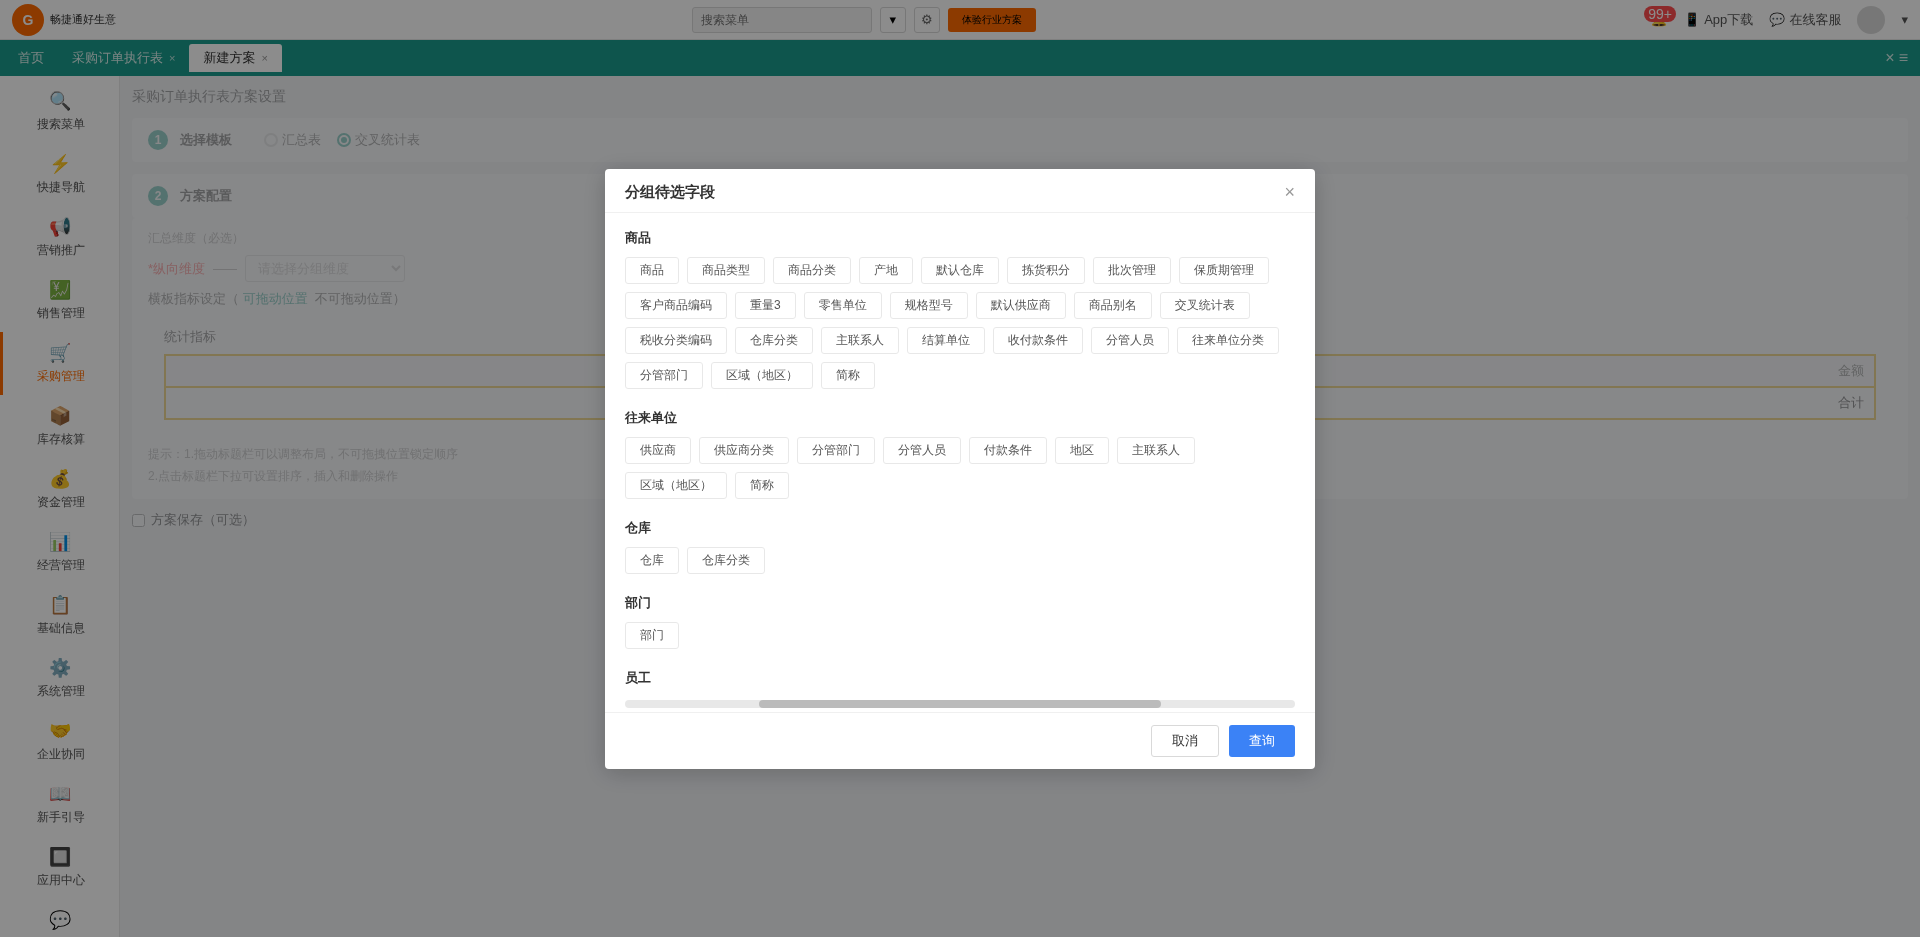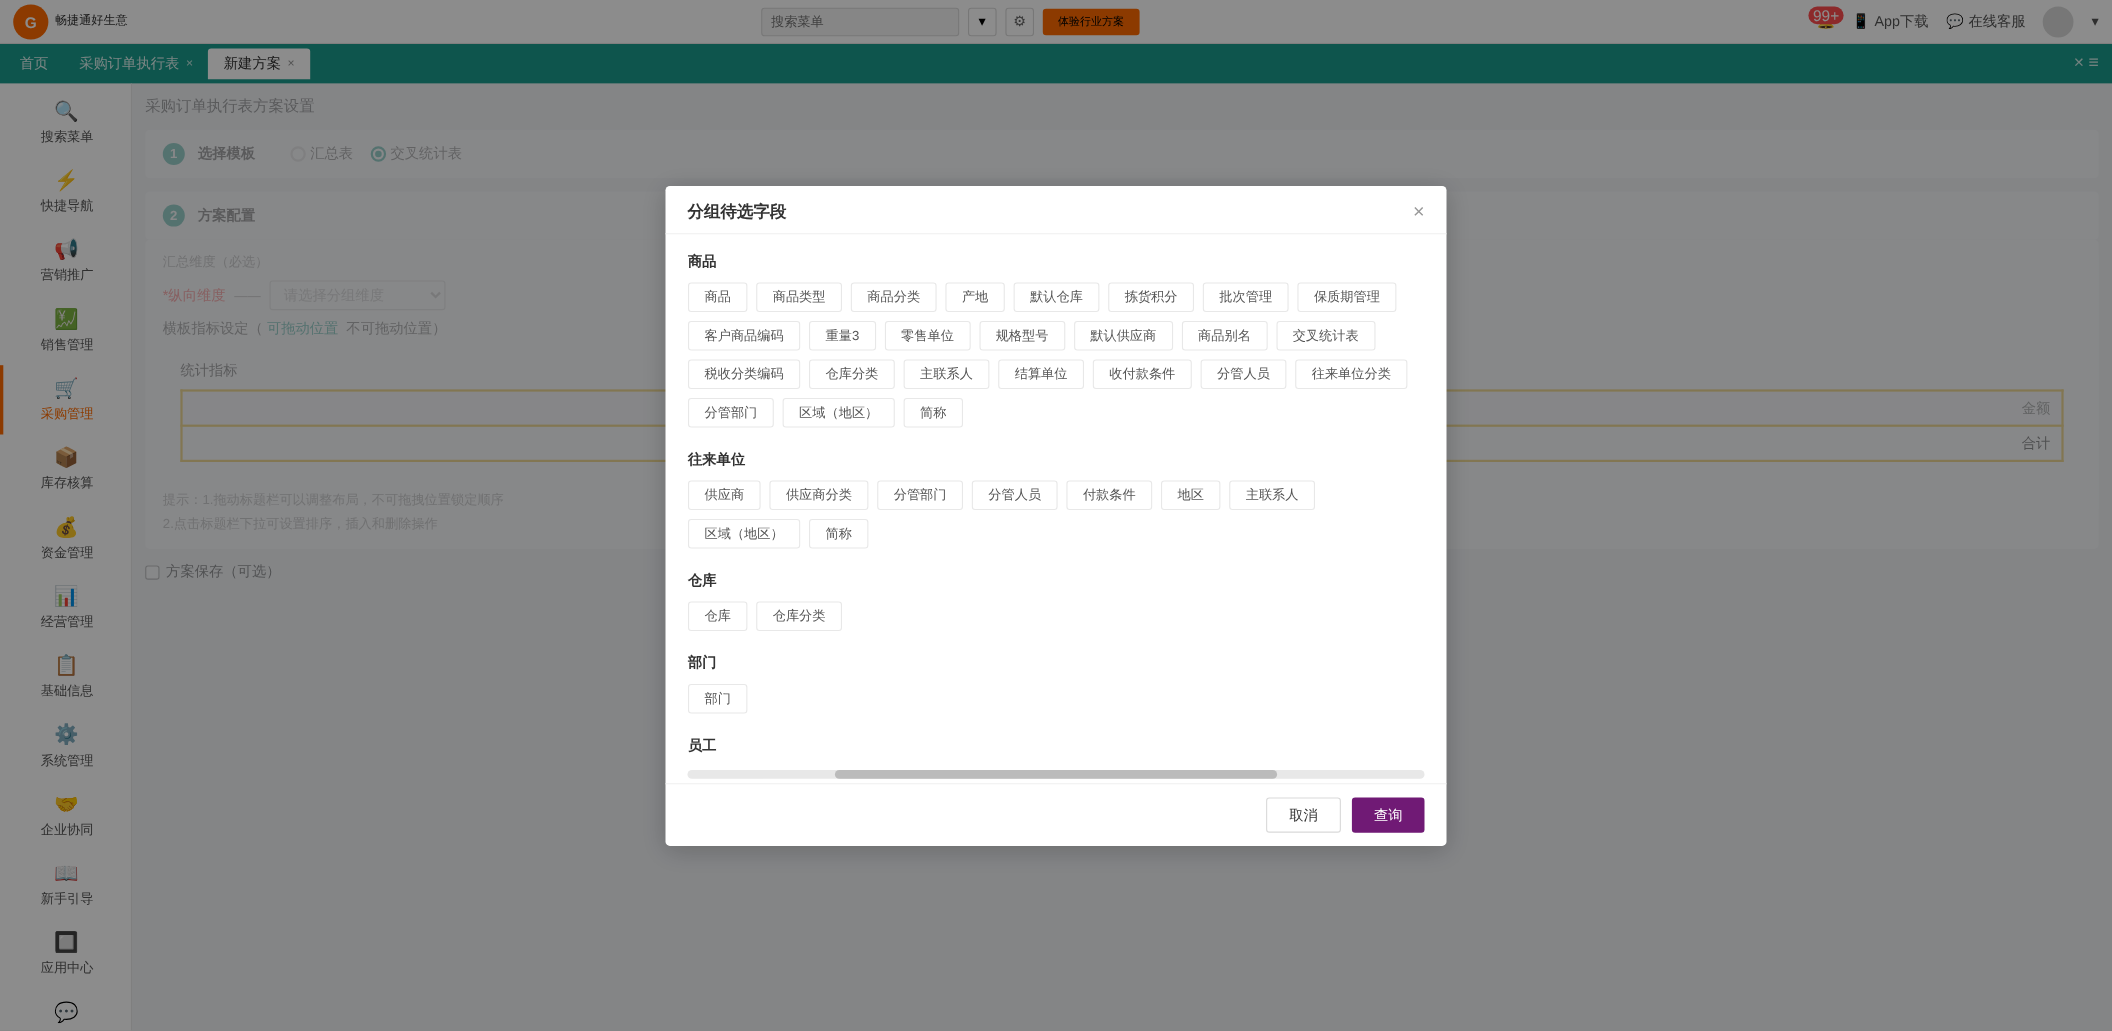--- a/index.html
+++ b/index.html
@@ -256,21 +256,21 @@
       border-radius: 3px;
       background: white;
       color: #333;
       cursor: pointer;
       font-size: 13px;
     }
     .btn-confirm {
       padding: 6px 20px;
       border: none;
       border-radius: 3px;
-      background: #701a75;
+      background: #3b82f6;
       color: white;
       cursor: pointer;
       font-size: 13px;
     }
 
     
     .field-section { margin-bottom: 20px; }
     .section-title {
       font-size: 13px;
       font-weight: 600;

